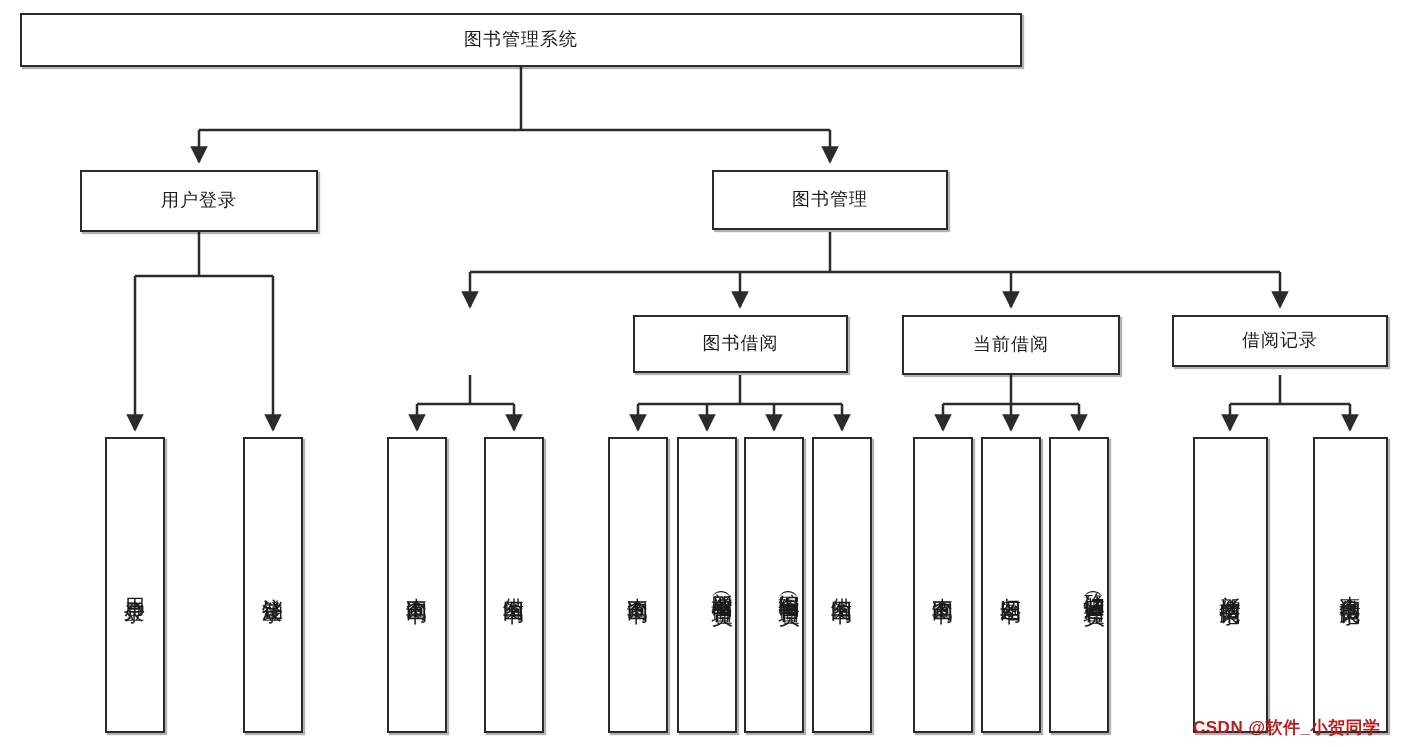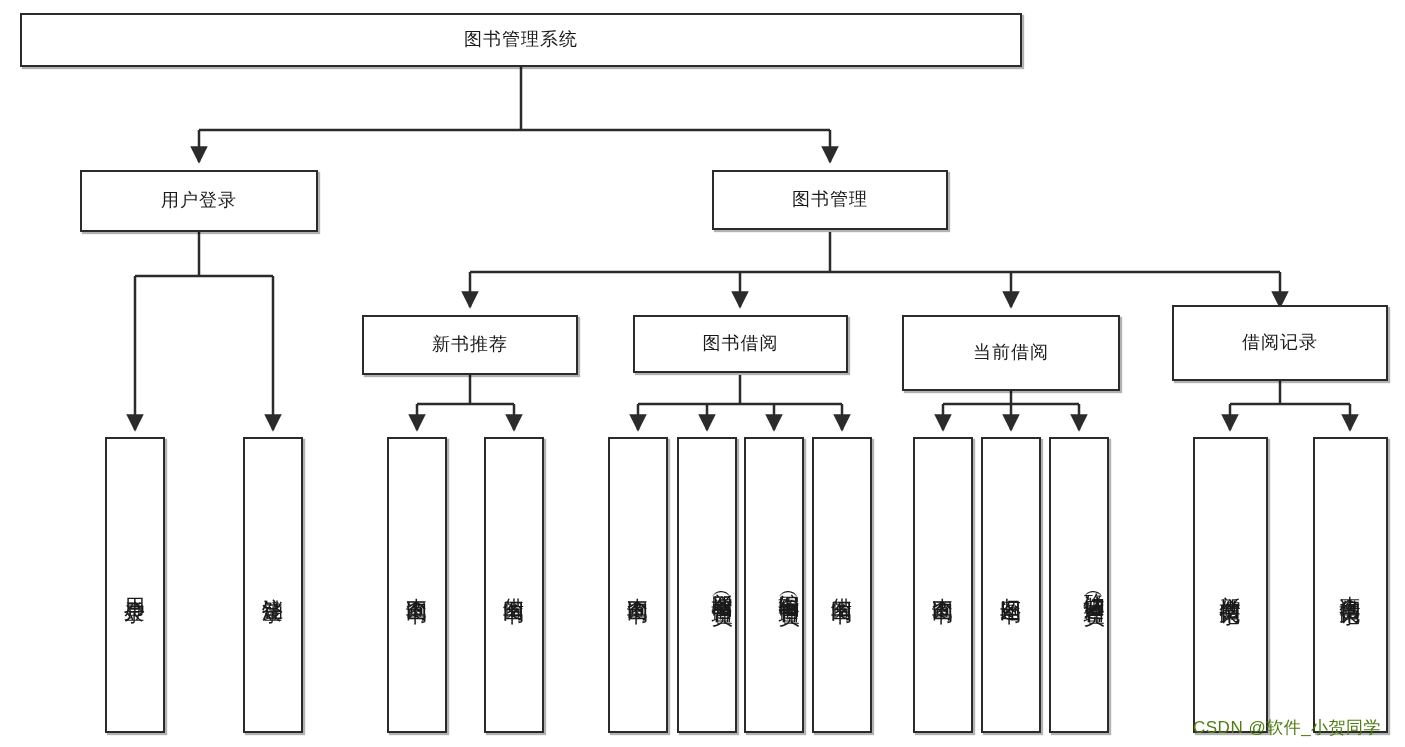--- a/index.html
+++ b/index.html
@@ -51,25 +51,26 @@
     line-height: 1.2;
     padding: 4px 0;
     align-items: flex-start;
     justify-content: center;
   }
   .node.v.mid {
     align-items: center;
   }
   .watermark {
     position: absolute;
-    color: #4d7c0f;
+    color: #b91c1c;
     font-size: 17px;
     white-space: nowrap;
     z-index: 3;
     letter-spacing: 0.5px;
+    font-weight: bold;
   }
 </style>
 </head>
 <body>
 
 <div id="canvas">
 
   <svg id="edges" viewBox="0 0 1405 747" width="1405" height="747" xmlns="http://www.w3.org/2000/svg">
     <defs>
       <marker id="arrow" viewBox="0 0 10 10" refX="9" refY="5" markerWidth="7" markerHeight="7" orient="auto-start-reverse">
@@ -118,24 +119,23 @@
       <path d="M 1230 404 L 1230 430" marker-end="url(#arrow)"></path>
       <path d="M 1350 404 L 1350 430" marker-end="url(#arrow)"></path>
     </g>
   </svg>
 
   <div class="node h" style="left:20px; top:13px; width:1002px; height:54px;">图书管理系统</div>
 
   <div class="node h" style="left:80px; top:170px; width:238px; height:62px;">用户登录</div>
   <div class="node h" style="left:712px; top:170px; width:236px; height:60px;">图书管理</div>
 
-  <div class="node h" style="left:362px; top:315px; width:216px; height:60px;">新书推荐</div>
   <div class="node h" style="left:633px; top:315px; width:215px; height:58px;">图书借阅</div>
-  <div class="node h" style="left:902px; top:315px; width:218px; height:76px;">当前借阅</div>
-  <div class="node h" style="left:1172px; top:305px; width:216px; height:76px;">借阅记录</div>
+  <div class="node h" style="left:902px; top:315px; width:218px; height:60px;">当前借阅</div>
+  <div class="node h" style="left:1172px; top:315px; width:216px; height:52px;">借阅记录</div>
 
   <div class="node v mid" style="left:105px; top:437px; width:60px; height:296px;">用户登录</div>
   <div class="node v mid" style="left:243px; top:437px; width:60px; height:296px;">注销登录</div>
 
   <div class="node v mid" style="left:387px; top:437px; width:60px; height:296px;">查询图书</div>
   <div class="node v mid" style="left:484px; top:437px; width:60px; height:296px;">借阅图书</div>
 
   <div class="node v mid" style="left:608px; top:437px; width:60px; height:296px;">查询图书</div>
   <div class="node v" style="left:677px; top:437px; width:60px; height:296px;">新增图书（管理员）</div>
   <div class="node v" style="left:744px; top:437px; width:60px; height:296px;">编辑图书（管理员）</div>

